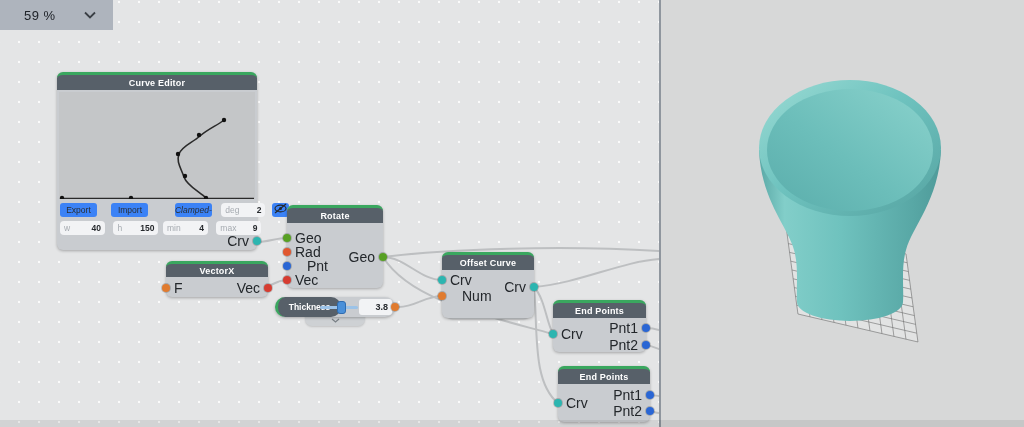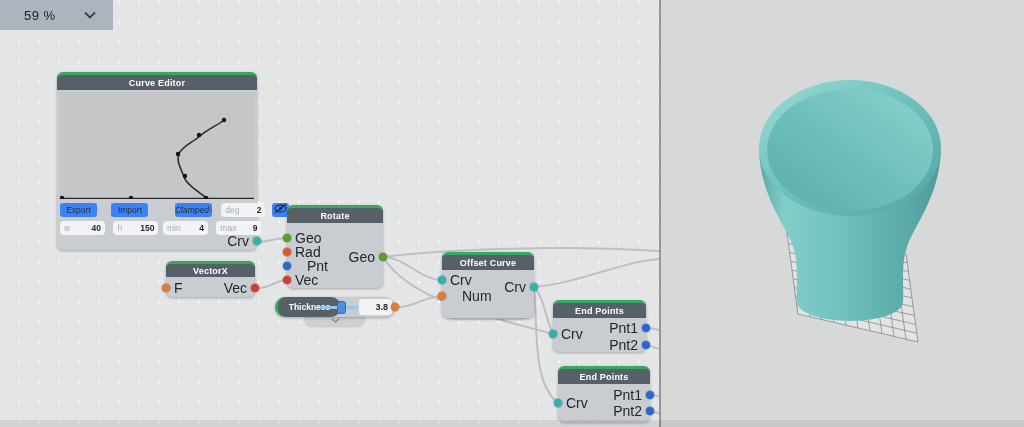--- a/index.html
+++ b/index.html
@@ -161,21 +161,21 @@
       <span class="dot c-rad" style="left:-4px; top:43px;"></span>
       <span class="port-label" style="left:8px; top:43px;">Rad</span>
       <span class="dot c-pnt" style="left:-4px; top:57px;"></span>
       <span class="port-label" style="left:20px; top:57px;">Pnt</span>
       <span class="dot c-vec" style="left:-4px; top:71px;"></span>
       <span class="port-label" style="left:8px; top:71px;">Vec</span>
       <span class="port-label" style="right:8px; top:48px;">Geo</span>
       <span class="dot c-geo" style="right:-4px; top:48px;"></span>
     </div>
 
-    <div class="node" style="left:166px; top:261px; width:89px; height:36px;">
+    <div class="node" style="left:166px; top:261px; width:102px; height:36px;">
       <div class="node-header" style="height:16px;">
         <span>VectorX</span>
       </div>
       <span class="dot c-num" style="left:-4px; top:23px;"></span>
       <span class="port-label" style="left:8px; top:23px;">F</span>
       <span class="port-label" style="right:8px; top:23px;">Vec</span>
       <span class="dot c-vec" style="right:-4px; top:23px;"></span>
     </div>
 
     <div class="expander" style="left:305px; top:315px; width:60px; height:11px; z-index:1;">

